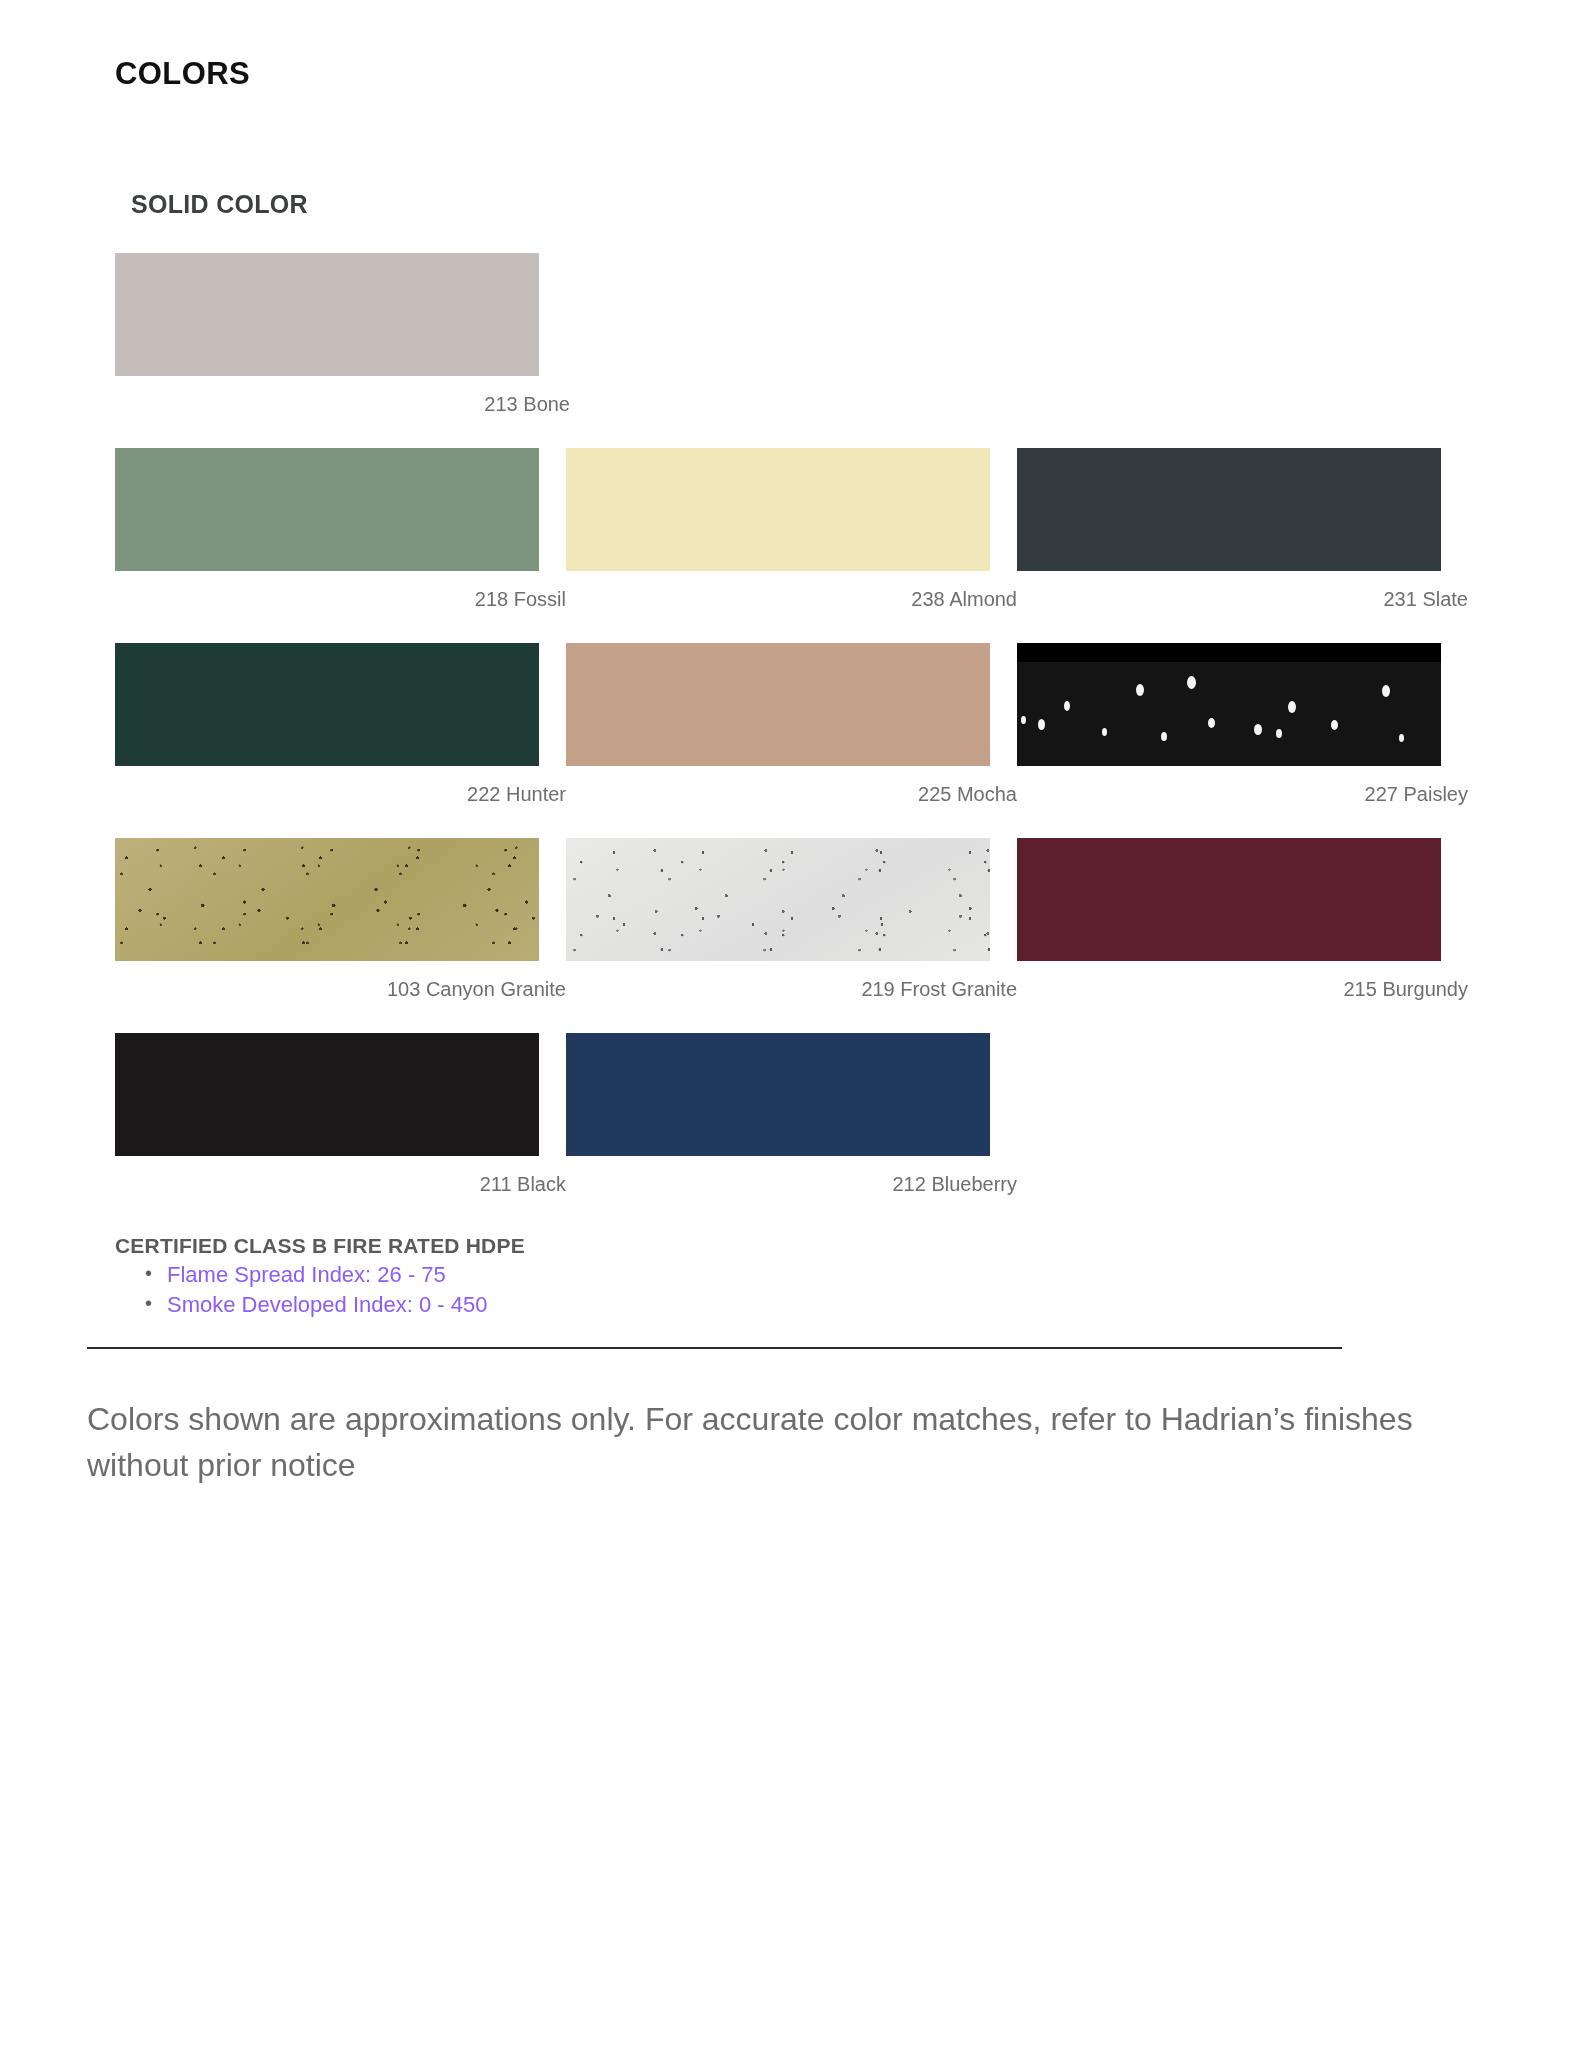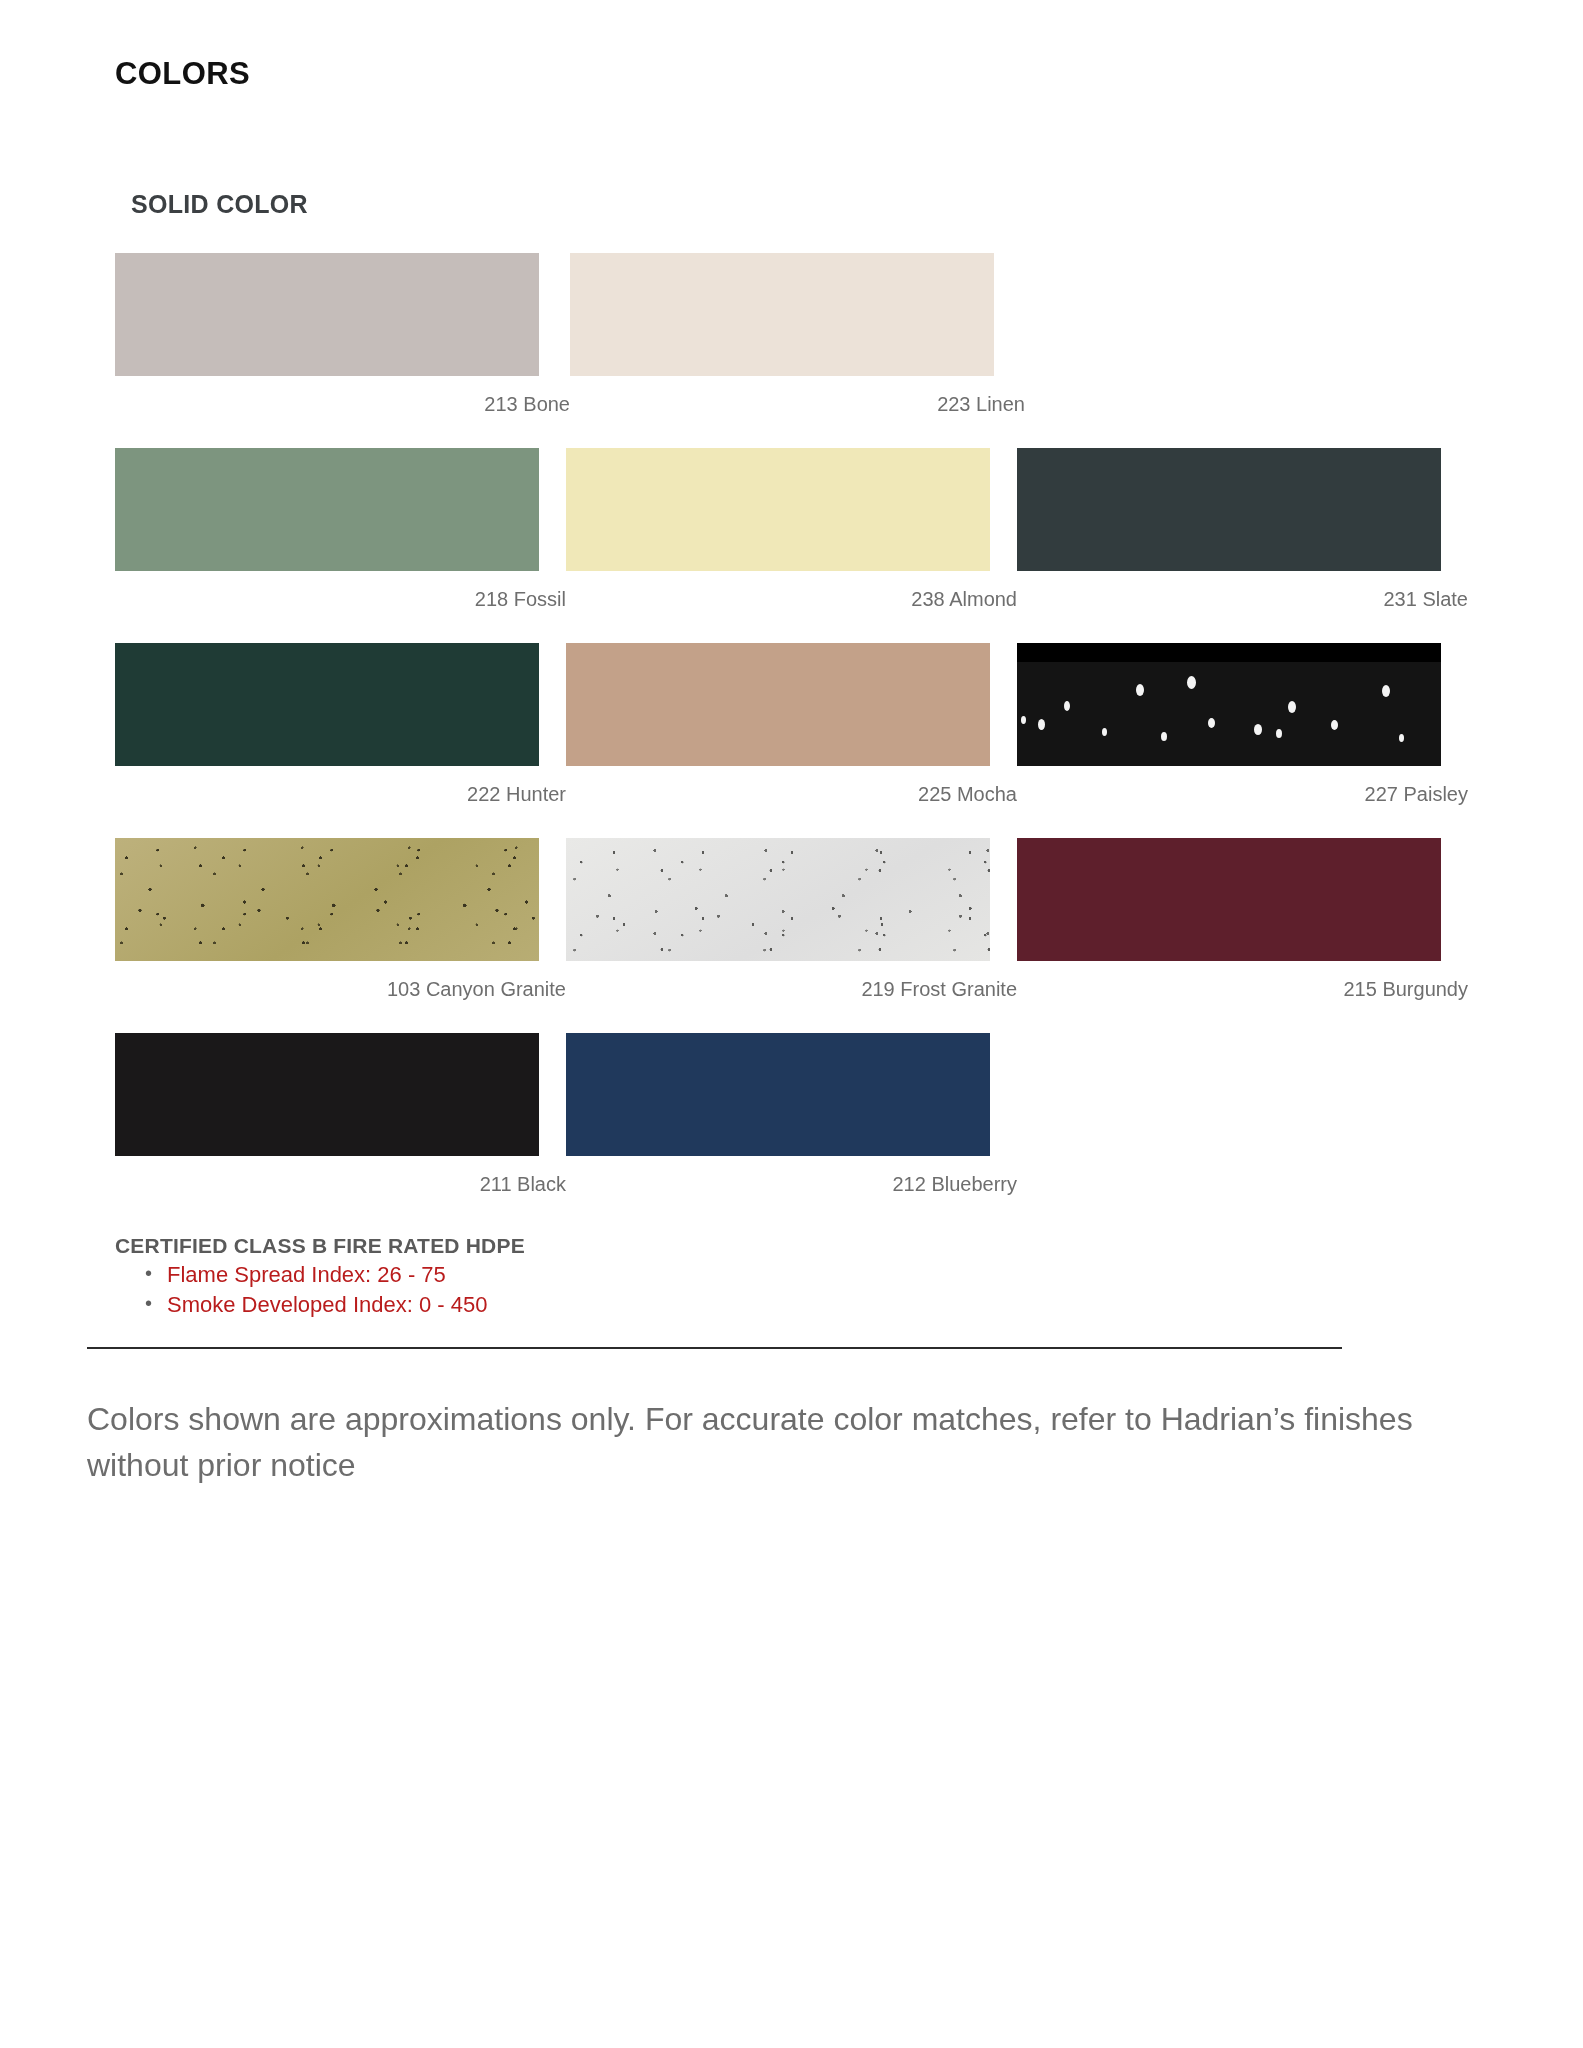--- a/index.html
+++ b/index.html
@@ -130,21 +130,21 @@
     letter-spacing: 0.2px;
     margin: 0 0 2px 0;
   }
   .cert-list {
     margin: 0;
     padding-left: 30px;
     list-style: none;
   }
   .cert-list li {
     font-size: 22px;
-    color: #b91c1c;
+    color: #8b5cf6;
     line-height: 1.38;
     position: relative;
     padding-left: 22px;
   }
   .cert-list li::before {
     content: "\2022";
     position: absolute;
     left: 0;
     color: #5e5e5e;
     font-size: 20px;
@@ -171,24 +171,20 @@
 
   <h1 class="title">COLORS</h1>
 
   <h2 class="section-title">SOLID COLOR</h2>
 
   <div class="swatch-grid">
       <div class="swatch-row">
         <div class="swatch-cell">
           <div class="swatch-box" style="background: rgb(197, 189, 186);"></div>
           <div class="swatch-label">213 Bone</div>
-        </div>
-        <div class="swatch-cell">
-          <div class="swatch-box" style="background: rgb(236, 226, 216);"></div>
-          <div class="swatch-label">223 Linen</div>
         </div>
       </div>
       <div class="swatch-row">
         <div class="swatch-cell">
           <div class="swatch-box" style="background: rgb(125, 149, 127);"></div>
           <div class="swatch-label">218 Fossil</div>
         </div>
         <div class="swatch-cell">
           <div class="swatch-box" style="background: rgb(240, 232, 184);"></div>
           <div class="swatch-label">238 Almond</div>

